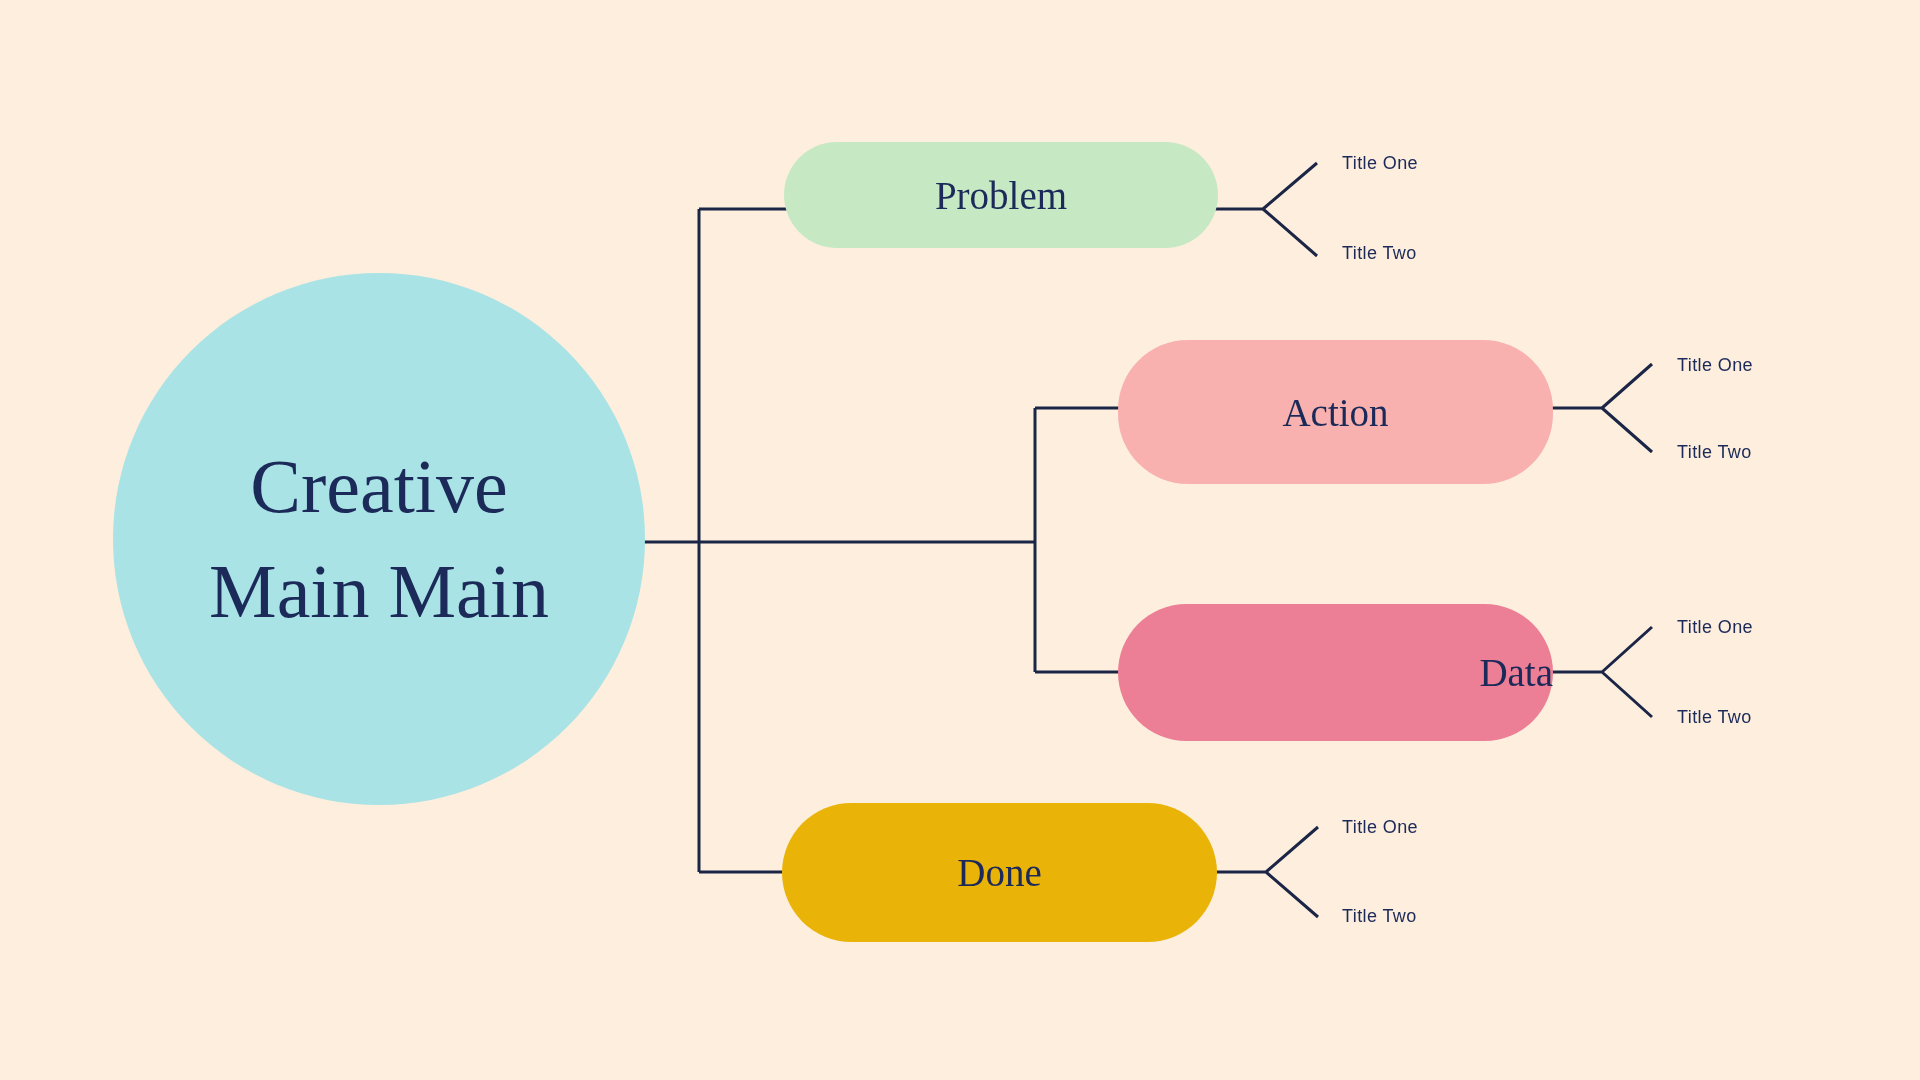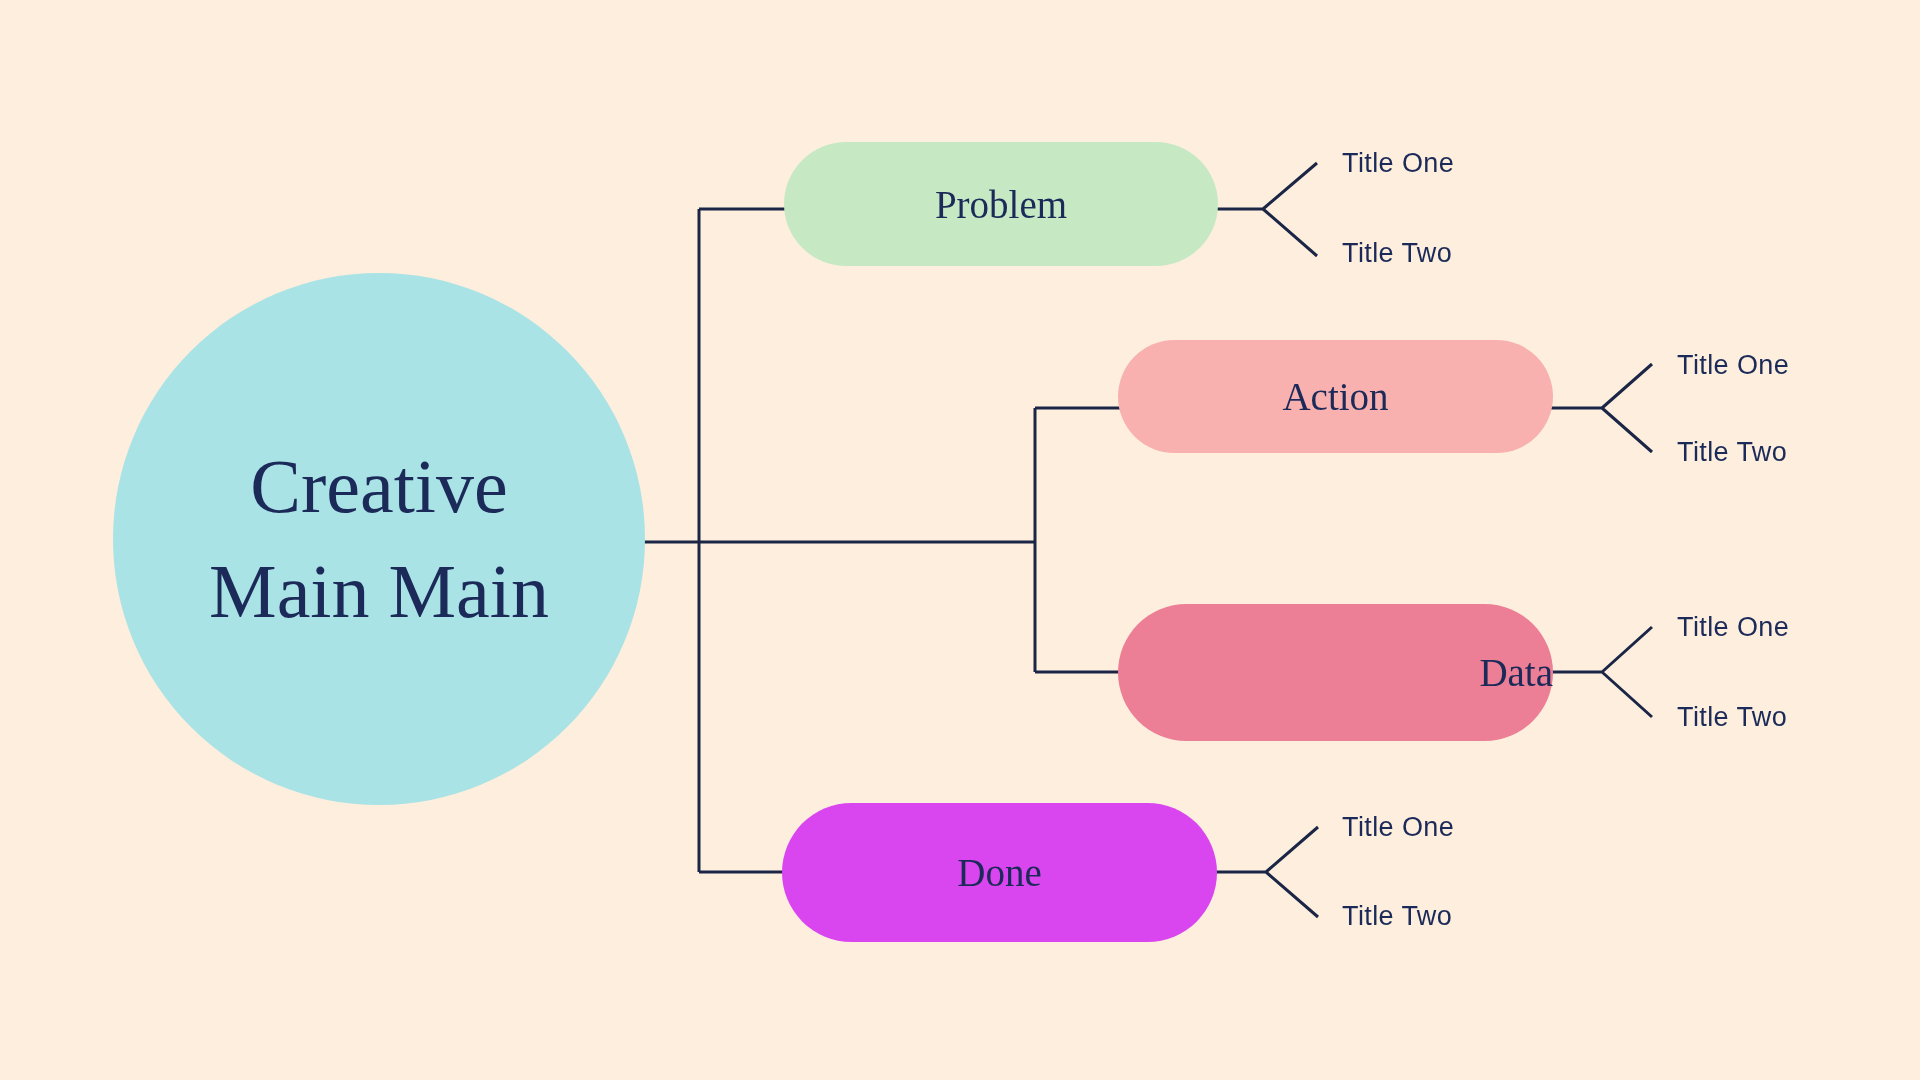--- a/index.html
+++ b/index.html
@@ -28,28 +28,28 @@
     font-family:"Liberation Serif", serif;
     font-size:76px;line-height:105px;color:var(--text);
   }
 
   .pill{
     position:absolute;display:flex;align-items:center;justify-content:center;
     border-radius:70px;
     font-family:"Liberation Serif", serif;
     font-size:39px;color:var(--text);
   }
-  .pill.problem{left:784px;top:142px;width:434px;height:124px;}
-  .pill.action {left:1118px;top:340px;width:435px;height:113px;}
+  .pill.problem{left:784px;top:142px;width:434px;height:106px;}
+  .pill.action {left:1118px;top:340px;width:435px;height:144px;}
   .pill.data   {left:1118px;top:604px;width:435px;height:137px;justify-content:flex-end;}
   .pill.done   {left:782px;top:803px;width:435px;height:139px;}
 
   .leaf-label{
     position:absolute;transform:translateY(-50%);
-    font-size:27px;letter-spacing:.4px;color:var(--text);
+    font-size:18px;letter-spacing:.4px;color:var(--text);
     white-space:nowrap;
   }
   .p1{left:1342px;top:163px;}
   .p2{left:1342px;top:253px;}
   .a1{left:1677px;top:365px;}
   .a2{left:1677px;top:452px;}
   .d1{left:1677px;top:627px;}
   .d2{left:1677px;top:717px;}
   .n1{left:1342px;top:827px;}
   .n2{left:1342px;top:916px;}
@@ -84,21 +84,21 @@
 
   <div class="pill problem" style="background: rgb(198, 233, 196);">
     <span>Problem</span>
   </div>
   <div class="pill action" style="background: rgb(248, 177, 175);">
     <span>Action</span>
   </div>
   <div class="pill data" style="background: rgb(236, 126, 149);">
     <span>Data</span>
   </div>
-  <div class="pill done" style="background: #d946ef;">
+  <div class="pill done" style="background: #eab308;">
     <span>Done</span>
   </div>
 
   <div class="leaf-label p1">Title One</div>
   <div class="leaf-label p2">Title Two</div>
   <div class="leaf-label a1">Title One</div>
   <div class="leaf-label a2">Title Two</div>
   <div class="leaf-label d1">Title One</div>
   <div class="leaf-label d2">Title Two</div>
   <div class="leaf-label n1">Title One</div>

